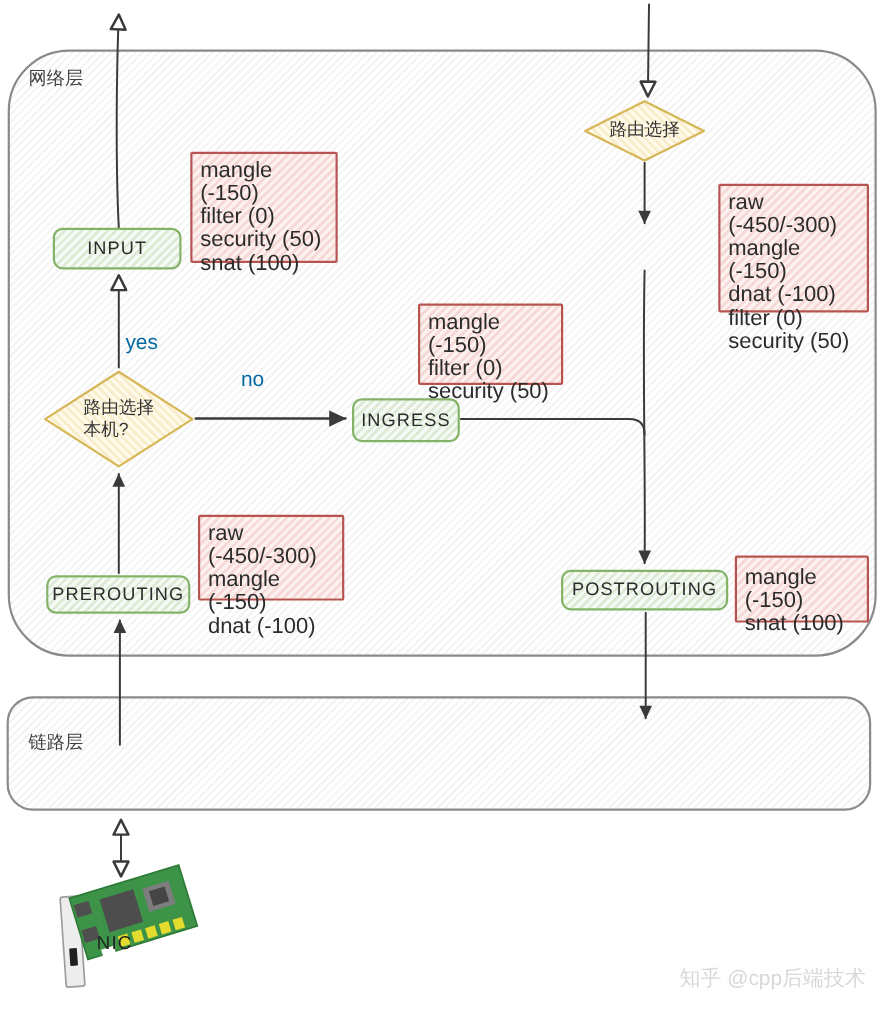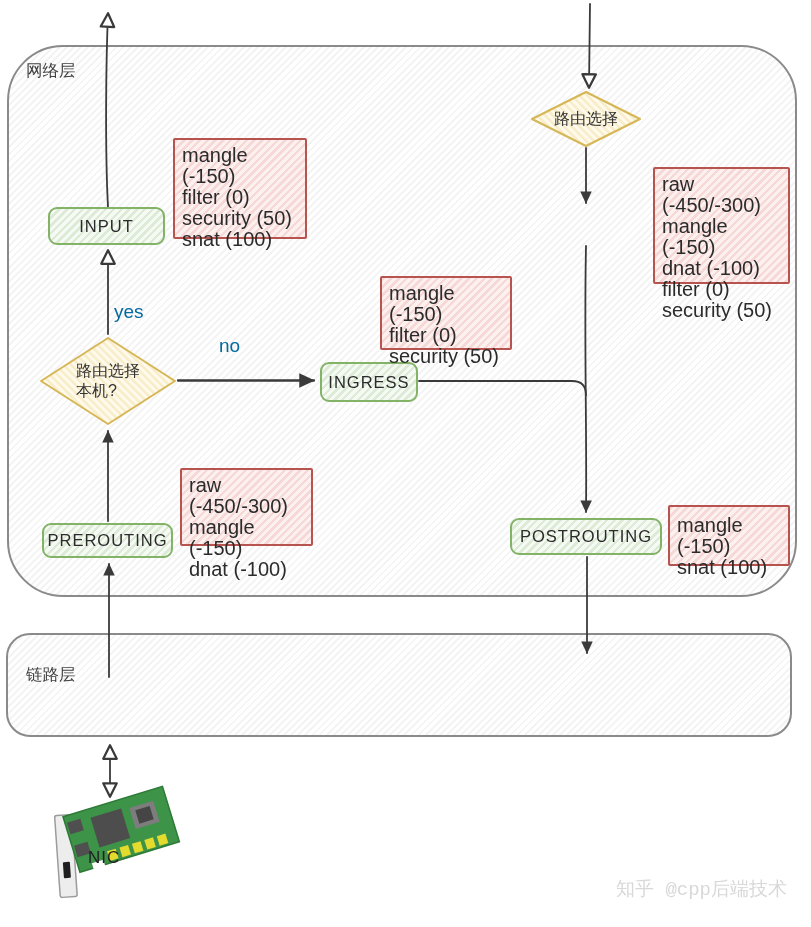--- a/index.html
+++ b/index.html
@@ -45,21 +45,21 @@
   }
 
   
   .diamond-label{
     position:absolute;z-index:2;display:flex;align-items:center;justify-content:center;
     text-align:left;font-size:16px;line-height:1.25;color:#333;white-space:pre-line;
   }
 
   .edge-label{position:absolute;z-index:2;font-size:19px;color:#0369a1;}
   .nic-label{position:absolute;z-index:2;font-size:17px;color:#222;letter-spacing:1px;}
-  .watermark{position:absolute;z-index:2;right:24px;top:876px;font-size:19px;color:var(--watermark);font-family:Liberation Mono, monospace;}
+  .watermark{position:absolute;z-index:2;right:24px;top:876px;font-size:19px;color:var(--watermark);}
 </style>
 </head>
 <body>
 
 <div class="canvas">
 
   <div class="layer network"></div>
   <div class="layer link"></div>
 
   <svg class="wires" width="811" height="927" viewBox="0 0 811 927">

